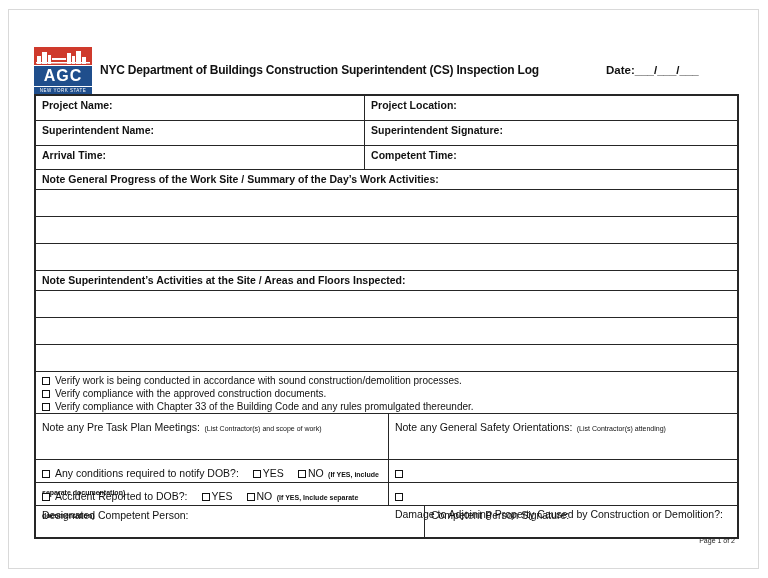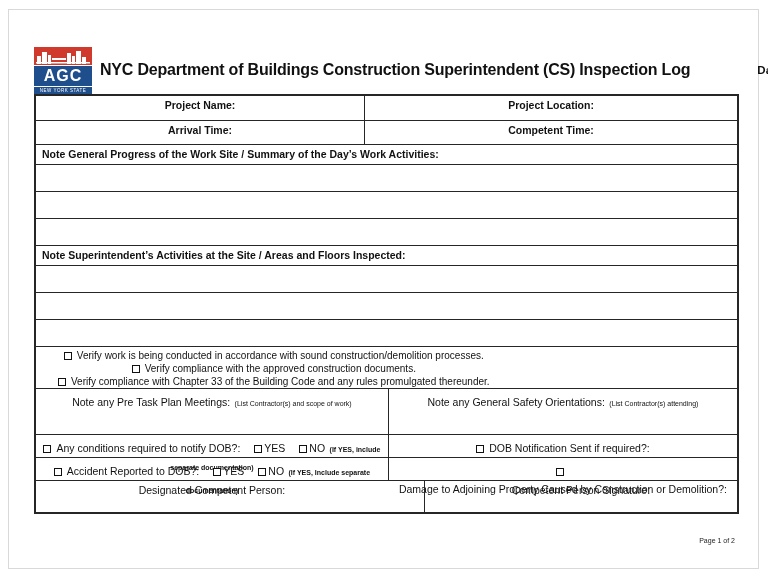--- a/index.html
+++ b/index.html
@@ -7,35 +7,35 @@
   .canvas { position:relative; width:768px; height:578px; background:#fff; }
   .page { position:absolute; left:8px; top:9px; width:751px; height:560px; background:#fff; border:1px solid #d9d9d9; }
 
   
   .hdr { position:absolute; left:25px; top:36px; width:705px; height:48px; display:flex; align-items:center; }
   .logo { width:58px; height:47px; flex:0 0 58px; display:flex; flex-direction:column; margin-right:8px; }
   .logo-top { height:18px; background:#cf3a2c; position:relative; overflow:hidden; }
   .logo-top svg { position:absolute; left:0; bottom:0; }
   .logo-mid { height:21px; background:#1f4e8c; color:#fff; font-weight:bold; font-size:16px; line-height:20px; text-align:center; letter-spacing:1px; border-top:1px solid #fff; }
   .logo-bot { height:8px; background:#1f4e8c; color:#fff; font-size:4.5px; line-height:8px; text-align:center; letter-spacing:.5px; border-top:1px solid #fff; }
-  .title { font-size:16px; font-weight:bold; white-space:nowrap; letter-spacing:-0.2px; }
+  .title { font-size:12px; font-weight:bold; white-space:nowrap; letter-spacing:-0.2px; }
   .datebox { font-size:11.5px; font-weight:bold; margin-left:24px; white-space:nowrap;padding-left:43px; }
 
   
   .tbl { position:absolute; left:25px; top:84px; width:705px; border:2px solid #262626; background:#fff; }
   .row { display:flex; border-bottom:1.5px solid #262626; }
   .row:last-child { border-bottom:none;gap:36px; }
-  .cell { padding:3px 6px;text-align:center; }
+  .cell { padding:3px 6px; }
   .c-left47 { width:46.8%; }
   .c-left50 { width:50.2%; }
   .c-right { flex:1; border-left:1.5px solid #262626; }
   .lbl-b { font-size:10.5px; font-weight:bold; }
   .lbl-r { font-size:10.5px; }
   .h25 { height:25px; } .h24 { height:24px; } .h20 { height:20px; }
-  .h27 { height:27px; } .h42 { height:42px;padding-left:16px; } .h46 { height:46px; }
+  .h27 { height:27px; } .h42 { height:42px; } .h46 { height:46px; }
   .h23 { height:23px; } .h31 { height:31px; }
   .sect { align-items:flex-start; }
   .checks .cell { padding:2px 6px; }
   .checkline { font-size:10px; line-height:13px; }
   .cb { display:inline-block; width:8px; height:8px; border:1.3px solid #111; margin-right:5px; vertical-align:-1px; background:#fff; }
   .cb-tight { margin-right:2px; }
   .cb-gap { margin-left:14px; }
   .tiny { font-size:7px; }
   .tinyb { font-size:7px; font-weight:bold; }
   .qs { font-size:10.5px; white-space:nowrap; }
@@ -68,20 +68,24 @@
     <div class="title">NYC Department of Buildings Construction Superintendent (CS) Inspection Log</div>
     <div class="datebox"><span>Date:</span><span>___/___/___</span></div>
   </div>
 
   <div class="tbl">
 
     <div class="row h25">
       <div class="cell c-left47 lbl-b">Project Name:</div>
       <div class="cell c-right lbl-b">Project Location:</div>
     </div>
+    <div class="row h25">
+      <div class="cell c-left47 lbl-b">Superintendent Name:</div>
+      <div class="cell c-right lbl-b">Superintendent Signature:</div>
+    </div>
     <div class="row h24">
       <div class="cell c-left47 lbl-b">Arrival Time:</div>
       <div class="cell c-right lbl-b">Competent Time:</div>
     </div>
 
     <div class="row h20 sect">
       <div class="cell lbl-b">Note General Progress of the Work Site / Summary of the Day’s Work Activities:</div>
     </div>
     <div class="row h27"></div>
     <div class="row h27"></div>
@@ -111,21 +115,21 @@
         <span class="qs">Note any General Safety Orientations:</span>
         <span class="tiny">(List Contractor(s) attending)</span>
       </div>
     </div>
 
     <div class="row h23">
       <div class="cell c-left50">
         <span class="cb"></span><span class="qs">Any conditions required to notify DOB?:</span><span class="cb cb-tight cb-gap"></span><span class="qs">YES</span><span class="cb cb-tight cb-gap"></span><span class="qs">NO</span> <span class="tinyb">(If YES, include separate documentation)</span>
       </div>
       <div class="cell c-right">
-        <span class="cb"></span><span class="qs">DOB Notification Sent if required?:</span>
+        <span class="cb"></span>
       </div>
     </div>
 
     <div class="row h23">
       <div class="cell c-left50">
         <span class="cb"></span><span class="qs">Accident Reported to DOB?:</span><span class="cb cb-tight cb-gap"></span><span class="qs">YES</span><span class="cb cb-tight cb-gap"></span><span class="qs">NO</span> <span class="tinyb">(If YES, Include separate documentation)</span>
       </div>
       <div class="cell c-right">
         <span class="cb"></span><span class="qs">Damage to Adjoining Property Caused by Construction or Demolition?:</span>
       </div>

